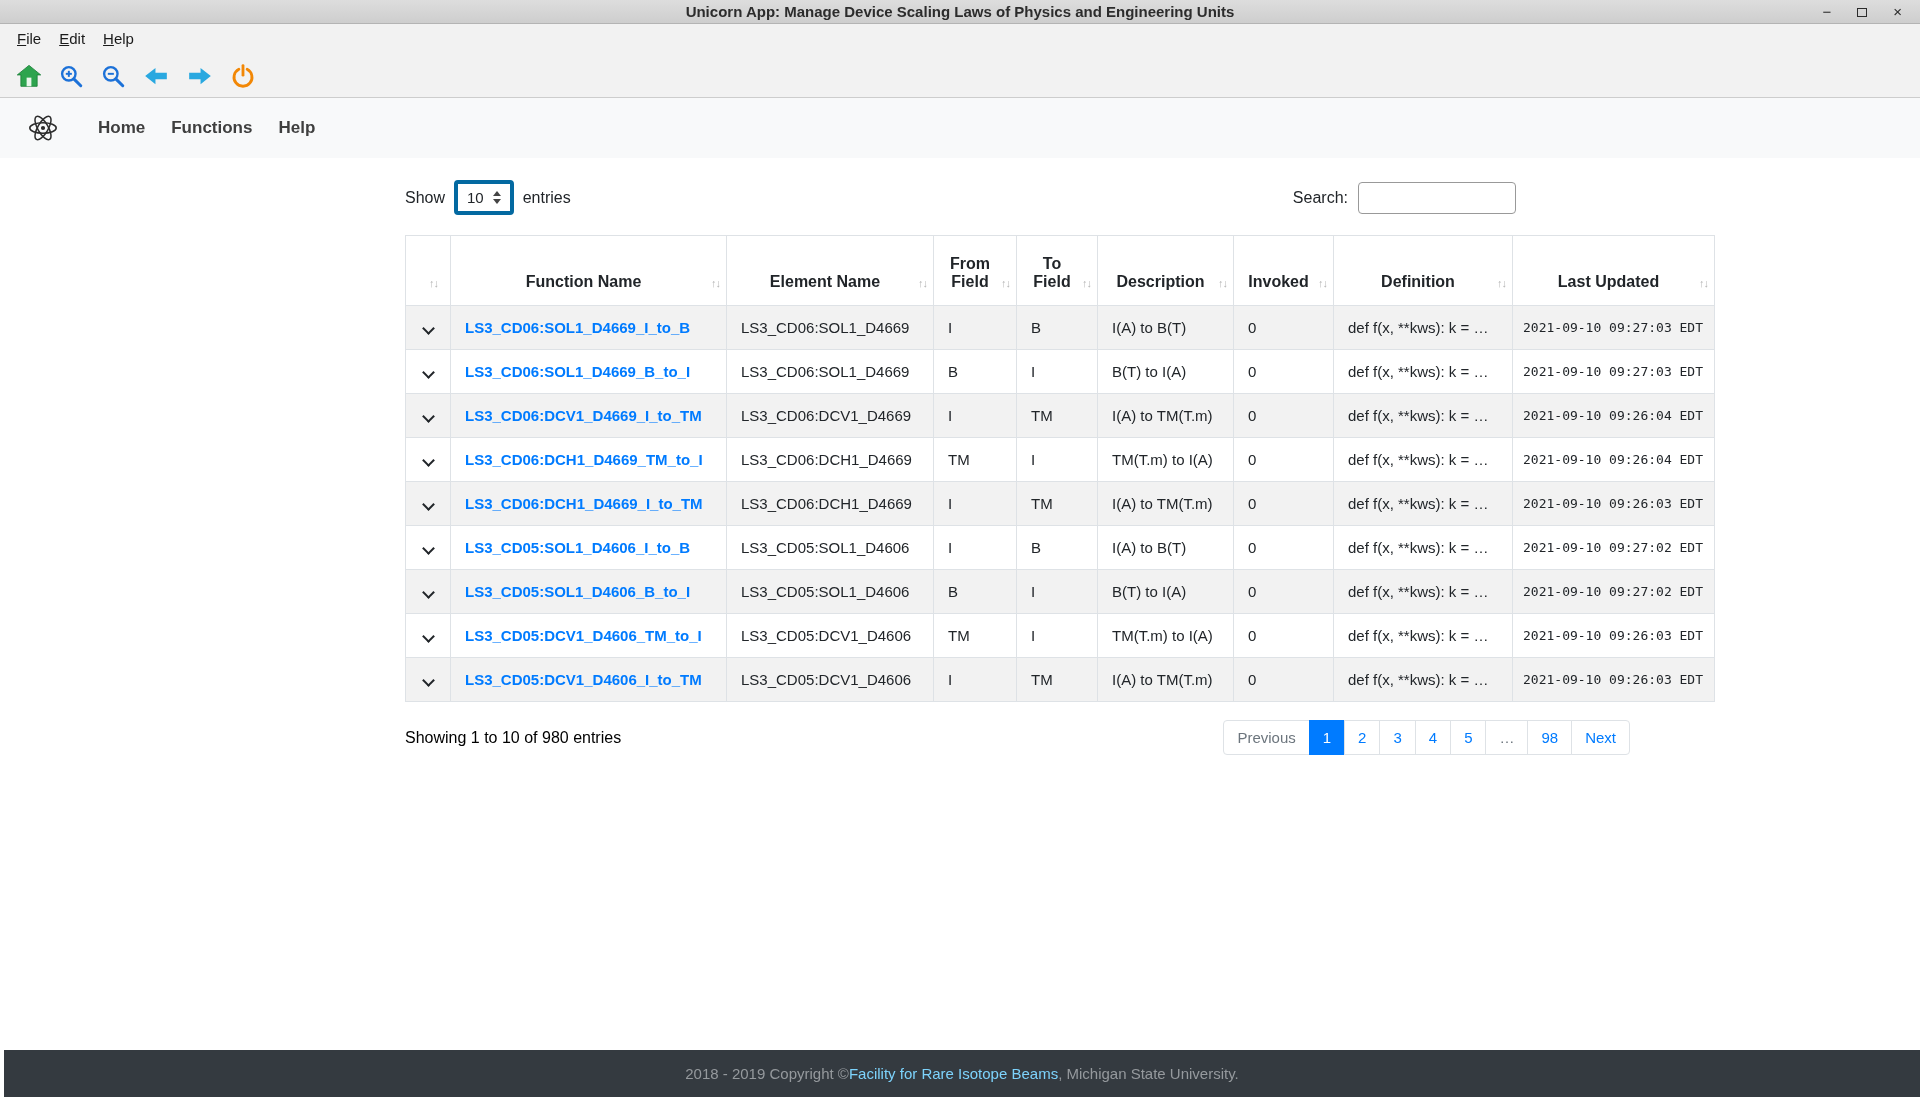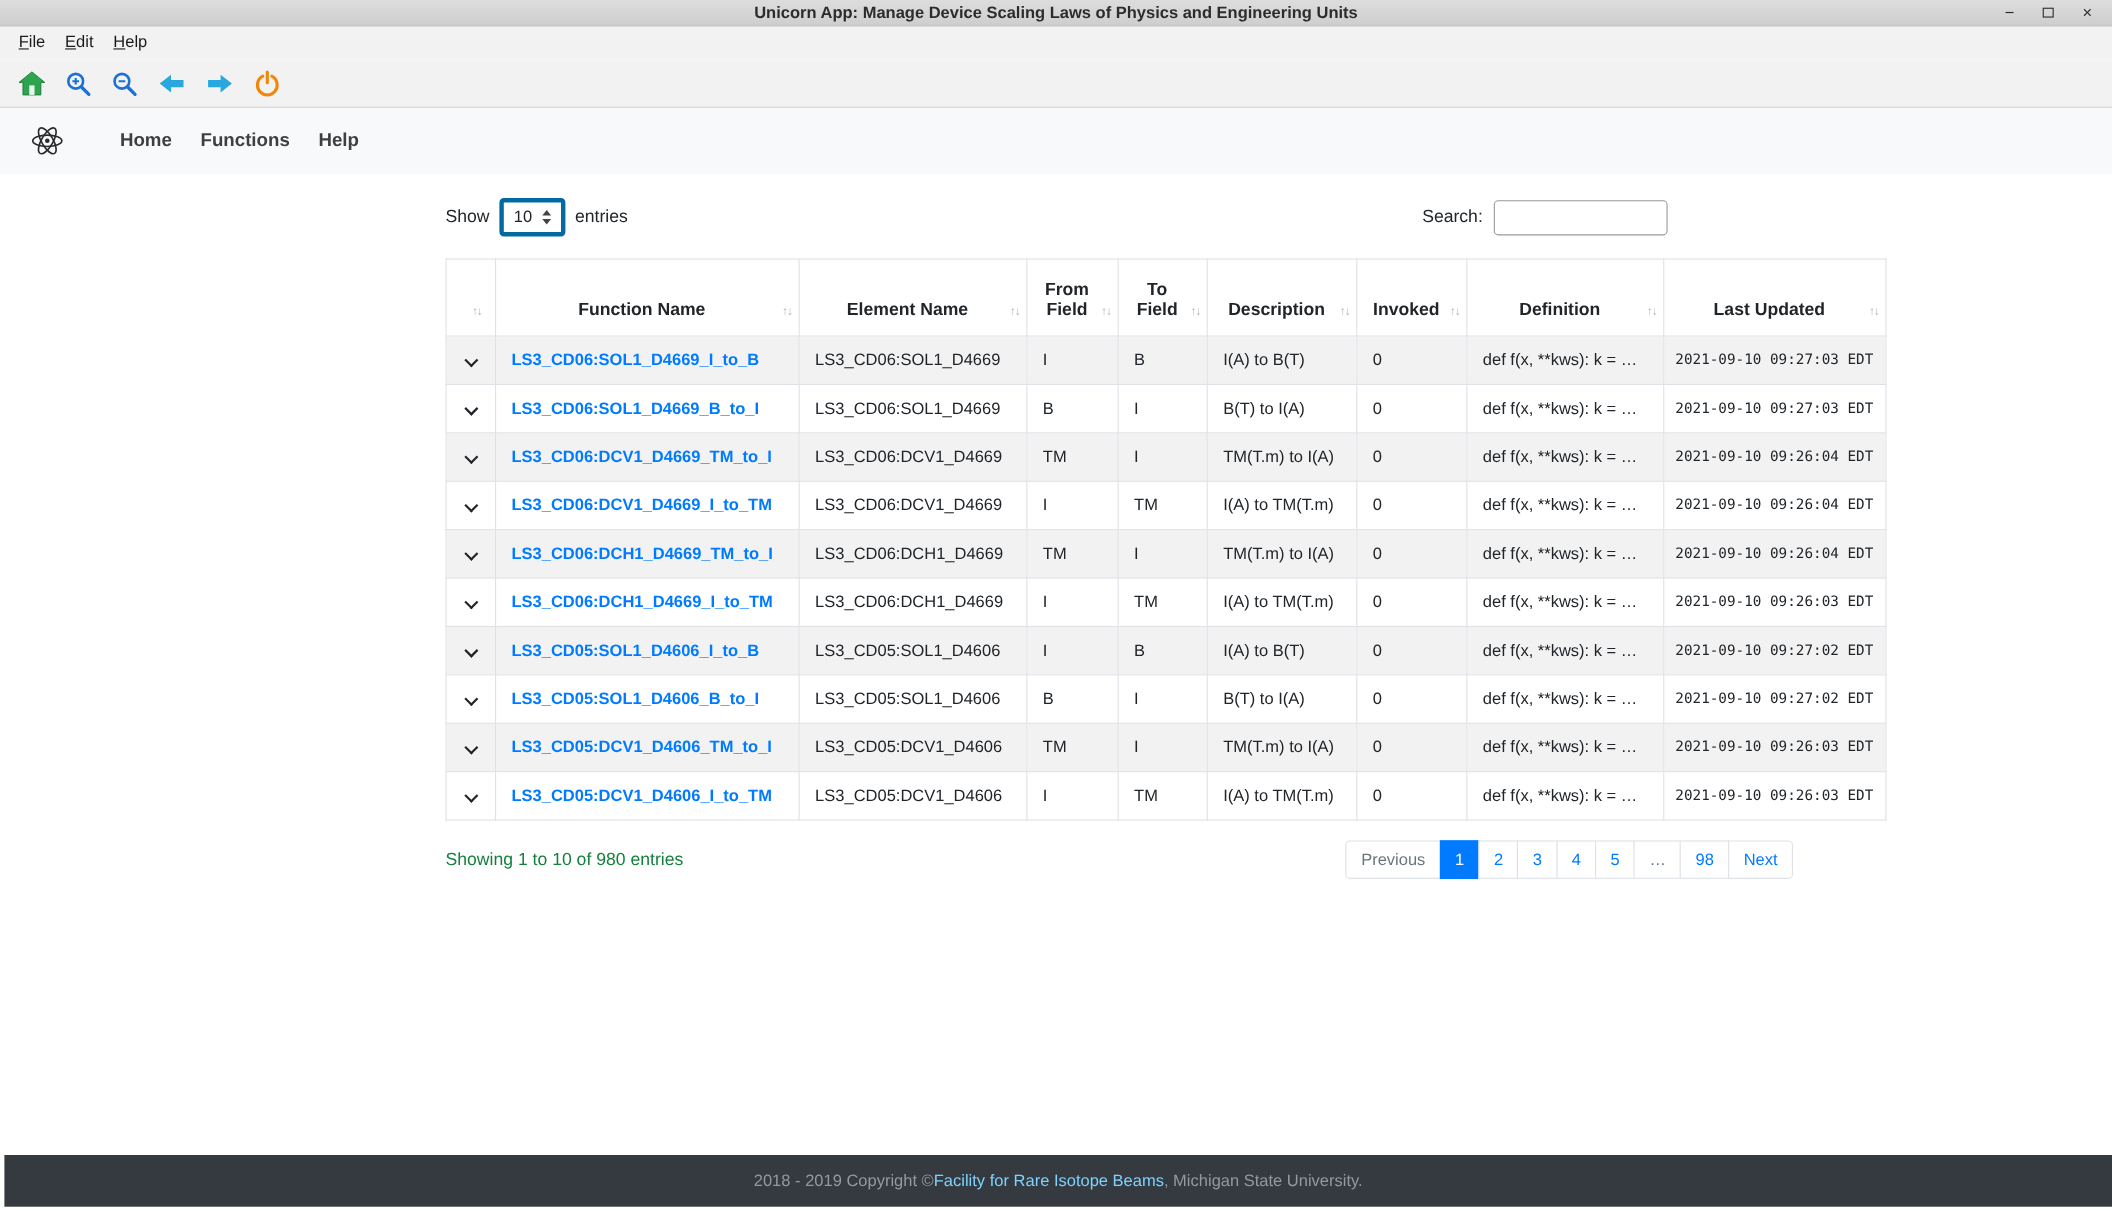--- a/index.html
+++ b/index.html
@@ -38,21 +38,21 @@
   .toolbar {
     height: 44px; background: #f2f2f2; border-bottom: 1px solid #cdcdcd;
     display: flex; align-items: center; padding-left: 8px; gap: 2px;
   }
   .tool-btn { background: transparent; border: none; padding: 4px 8px; display: flex; align-items: center; cursor: default; }
   .icon svg { display: block; }
 
   
   .navbar {
     height: 60px; background: #f8f9fa;
-    display: flex; align-items: center; padding: 0 26px; gap: 20px;
+    display: flex; align-items: center; padding: 0 26px; gap: 9px;
   }
   .brand { margin-right: 16px; display: flex; align-items: center; }
   .nav-link {
     font-size: 17px; font-weight: 700; color: #3f3f3f;
     text-decoration: none; padding: 0 13px; cursor: default;
   }
 
   
   .content { margin-left: 405px; width: 1309px; }
 
@@ -101,21 +101,21 @@
   .chev {
     display: inline-block; width: 9px; height: 9px;
     border-right: 2.2px solid #212529; border-bottom: 2.2px solid #212529;
     transform: rotate(45deg); margin-top: -3px; cursor: default;
   }
   .fn-link { color: #007bff; font-weight: 700; text-decoration: none; }
   td.c8 { font-family: "DejaVu Sans Mono", monospace; font-size: 13px; white-space: nowrap; padding: 13px 10px; }
 
   
   .below-row { display: flex; align-items: center; margin-top: 18px; width: 1309px; }
-  .info-text { font-size: 16px; color: #15803d; }
+  .info-text { font-size: 16px; color: #000000; }
   .pagination { margin-left: auto; margin-right: 84px; display: flex; border-radius: 16px; }
   .page-btn {
     border: 1px solid #dee2e6; background: #fff; color: #007bff;
     font-size: 15px; padding: 8px 13px; margin-left: -1px;
     font-family: inherit; cursor: default;
   }
   .page-btn.prev { border-radius: 4px 0 0 4px; color: #6c757d; margin-left: 0; }
   .page-btn.next { border-radius: 0 4px 4px 0; }
   .page-btn.active { background: #007bff; border-color: #007bff; color: #fff; }
   .page-btn.ellipsis { color: #6c757d; }
@@ -283,31 +283,20 @@
           <td class="c2">LS3_CD06:SOL1_D4669</td>
           <td class="c3">B</td>
           <td class="c4">I</td>
           <td class="c5">B(T) to I(A)</td>
           <td class="c6">0</td>
           <td class="c7">def f(x, **kws): k = …</td>
           <td class="c8">2021-09-10 09:27:03 EDT</td>
         </tr>
         <tr>
           <td class="c0"><span class="chev"></span></td>
-          <td class="c1"><a class="fn-link" href="#">LS3_CD06:DCV1_D4669_TM_to_I</a></td>
-          <td class="c2">LS3_CD06:DCV1_D4669</td>
-          <td class="c3">TM</td>
-          <td class="c4">I</td>
-          <td class="c5">TM(T.m) to I(A)</td>
-          <td class="c6">0</td>
-          <td class="c7">def f(x, **kws): k = …</td>
-          <td class="c8">2021-09-10 09:26:04 EDT</td>
-        </tr>
-        <tr>
-          <td class="c0"><span class="chev"></span></td>
           <td class="c1"><a class="fn-link" href="#">LS3_CD06:DCV1_D4669_I_to_TM</a></td>
           <td class="c2">LS3_CD06:DCV1_D4669</td>
           <td class="c3">I</td>
           <td class="c4">TM</td>
           <td class="c5">I(A) to TM(T.m)</td>
           <td class="c6">0</td>
           <td class="c7">def f(x, **kws): k = …</td>
           <td class="c8">2021-09-10 09:26:04 EDT</td>
         </tr>
         <tr>

